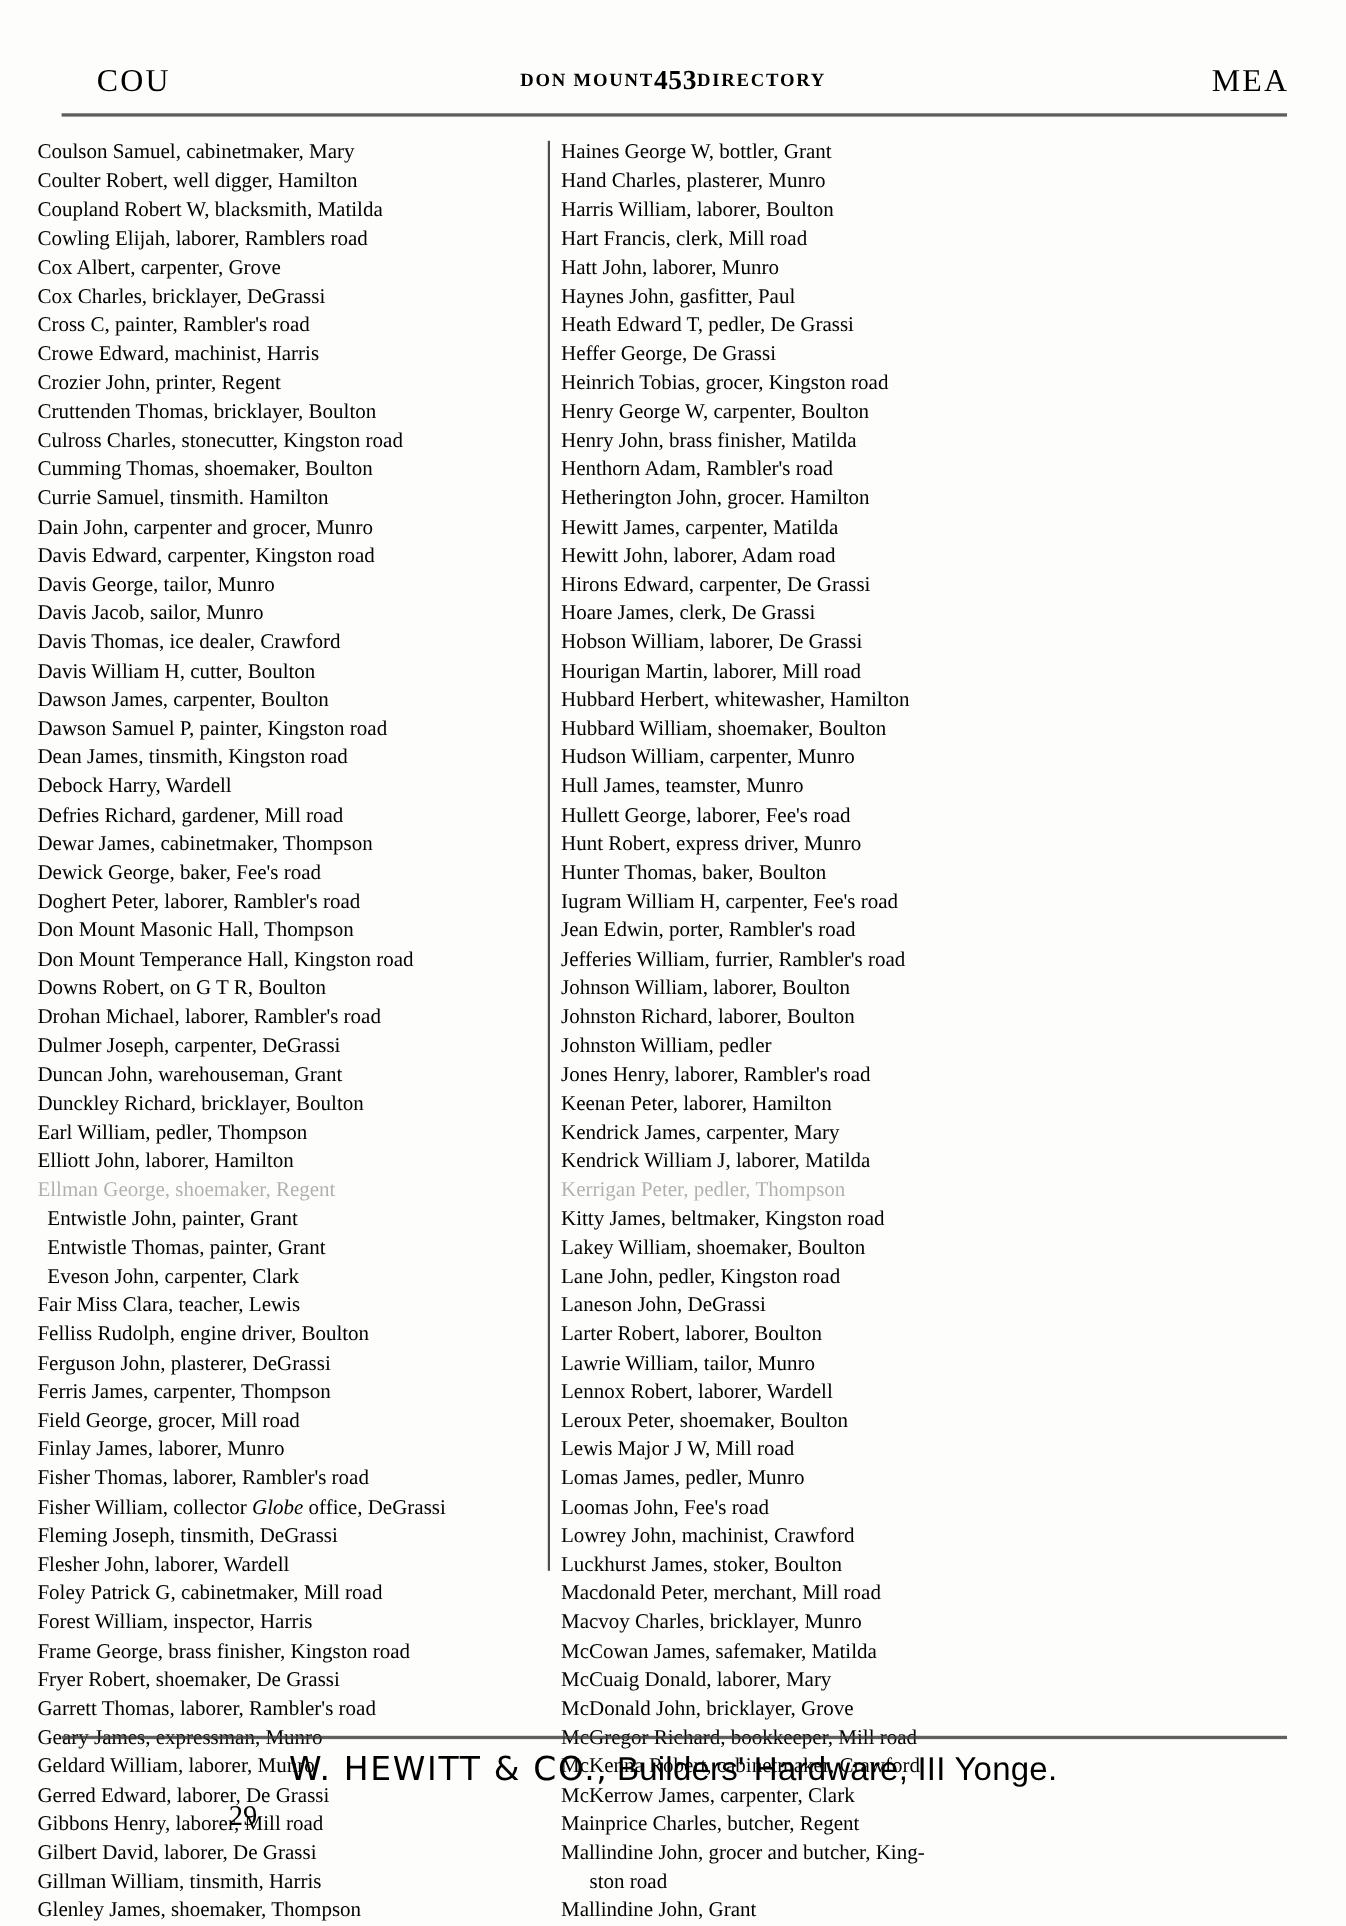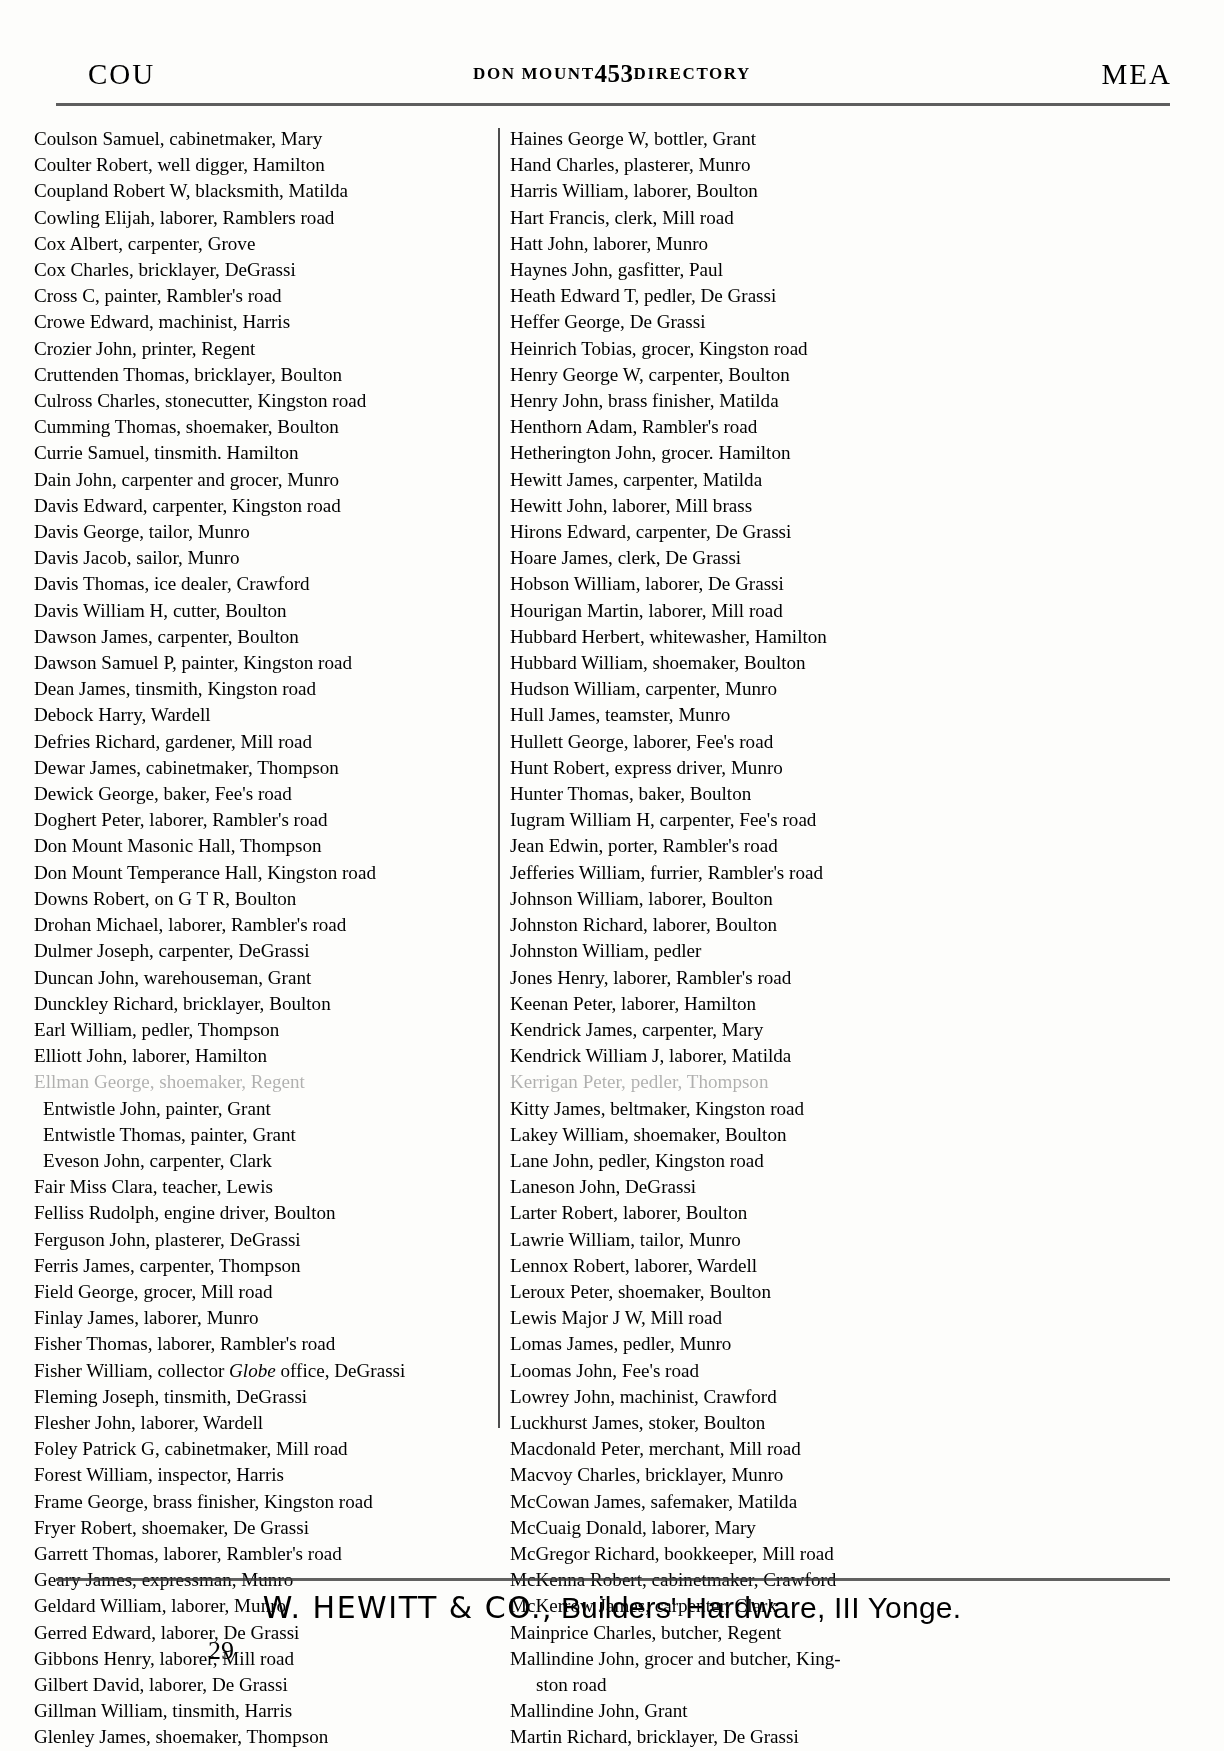--- a/index.html
+++ b/index.html
@@ -238,21 +238,21 @@
         <div class="entry">Hatt John, laborer, Munro</div>
         <div class="entry">Haynes John, gasfitter, Paul</div>
         <div class="entry">Heath Edward T, pedler, De Grassi</div>
         <div class="entry">Heffer George, De Grassi</div>
         <div class="entry">Heinrich Tobias, grocer, Kingston road</div>
         <div class="entry">Henry George W, carpenter, Boulton</div>
         <div class="entry">Henry John, brass finisher, Matilda</div>
         <div class="entry">Henthorn Adam, Rambler's road</div>
         <div class="entry">Hetherington John, grocer. Hamilton</div>
         <div class="entry">Hewitt James, carpenter, Matilda</div>
-        <div class="entry">Hewitt John, laborer, Mill brass</div>
+        <div class="entry">Hewitt John, laborer, Adam road</div>
         <div class="entry">Hirons Edward, carpenter, De Grassi</div>
         <div class="entry">Hoare James, clerk, De Grassi</div>
         <div class="entry">Hobson William, laborer, De Grassi</div>
         <div class="entry">Hourigan Martin, laborer, Mill road</div>
         <div class="entry">Hubbard Herbert, whitewasher, Hamilton</div>
         <div class="entry">Hubbard William, shoemaker, Boulton</div>
         <div class="entry">Hudson William, carpenter, Munro</div>
         <div class="entry">Hull James, teamster, Munro</div>
         <div class="entry">Hullett George, laborer, Fee's road</div>
         <div class="entry">Hunt Robert, express driver, Munro</div>
@@ -278,20 +278,21 @@
         <div class="entry">Leroux Peter, shoemaker, Boulton</div>
         <div class="entry">Lewis Major J W, Mill road</div>
         <div class="entry">Lomas James, pedler, Munro</div>
         <div class="entry">Loomas John, Fee's road</div>
         <div class="entry">Lowrey John, machinist, Crawford</div>
         <div class="entry">Luckhurst James, stoker, Boulton</div>
         <div class="entry">Macdonald Peter, merchant, Mill road</div>
         <div class="entry">Macvoy Charles, bricklayer, Munro</div>
         <div class="entry">McCowan James, safemaker, Matilda</div>
         <div class="entry">McCuaig Donald, laborer, Mary</div>
+        <div class="entry">McDonald John, bricklayer, Grove</div>
         <div class="entry">McGregor Richard, bookkeeper, Mill road</div>
         <div class="entry">McKenna Robert, cabinetmaker, Crawford</div>
         <div class="entry">McKerrow James, carpenter, Clark</div>
         <div class="entry">Mainprice Charles, butcher, Regent</div>
         <div class="entry">Mallindine John, grocer and butcher, King-</div>
         <div class="entry" style="padding-left: 26px;">ston road</div>
         <div class="entry">Mallindine John, Grant</div>
         <div class="entry">Martin Richard, bricklayer, De Grassi</div>
       </div>
   </div>

